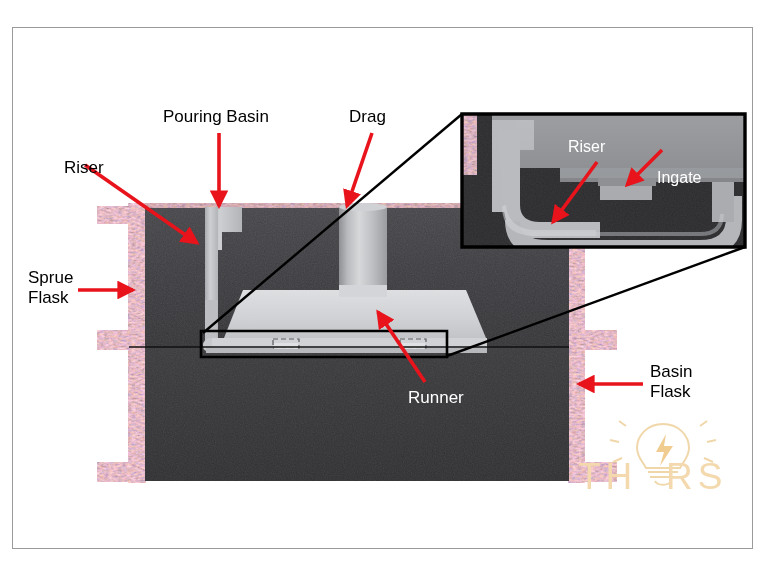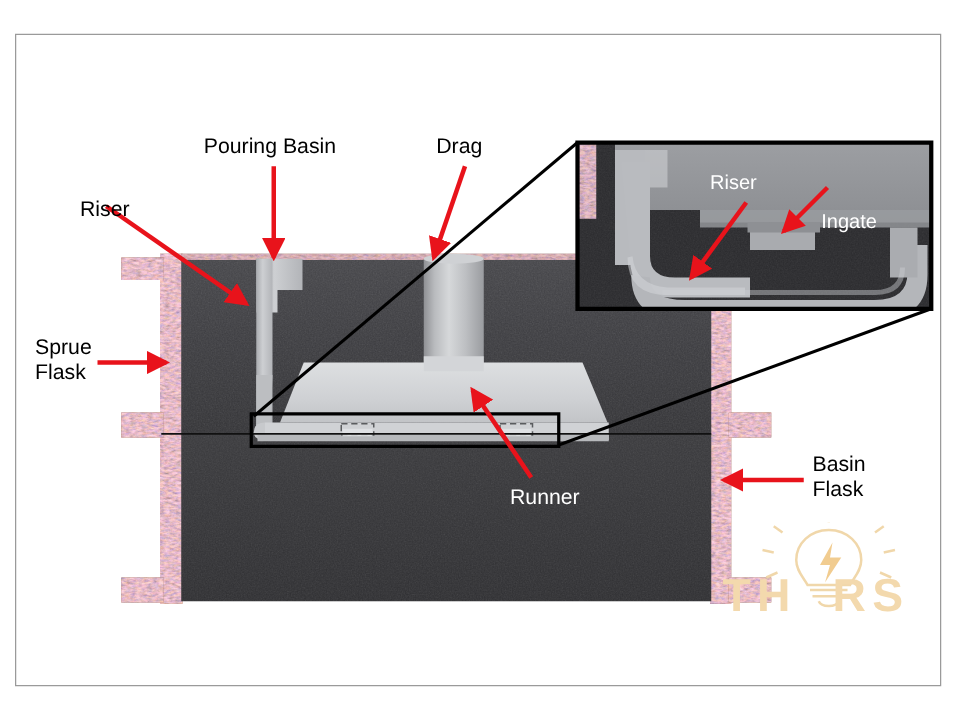--- a/index.html
+++ b/index.html
@@ -28,21 +28,21 @@
   svg.layer{position:absolute;left:0;top:0;width:768px;height:576px;overflow:visible;}
   svg.layer *{vector-effect:non-scaling-stroke;}
 
   
   .wm{
     position:absolute;left:578px;top:418px;width:170px;height:70px;
     pointer-events:none;
   }
   .wm-text{
     position:absolute;left:0;top:38px;width:170px;
-    font-size:37px;font-weight:bold;letter-spacing:5px;
+    font-size:37px;font-weight:normal;letter-spacing:5px;
     color:#f3d9ad;font-family:"Liberation Sans",sans-serif;
   }
 </style>
 </head>
 <body>
 
 <div id="stage">
 
   <div class="frame"></div>
 

